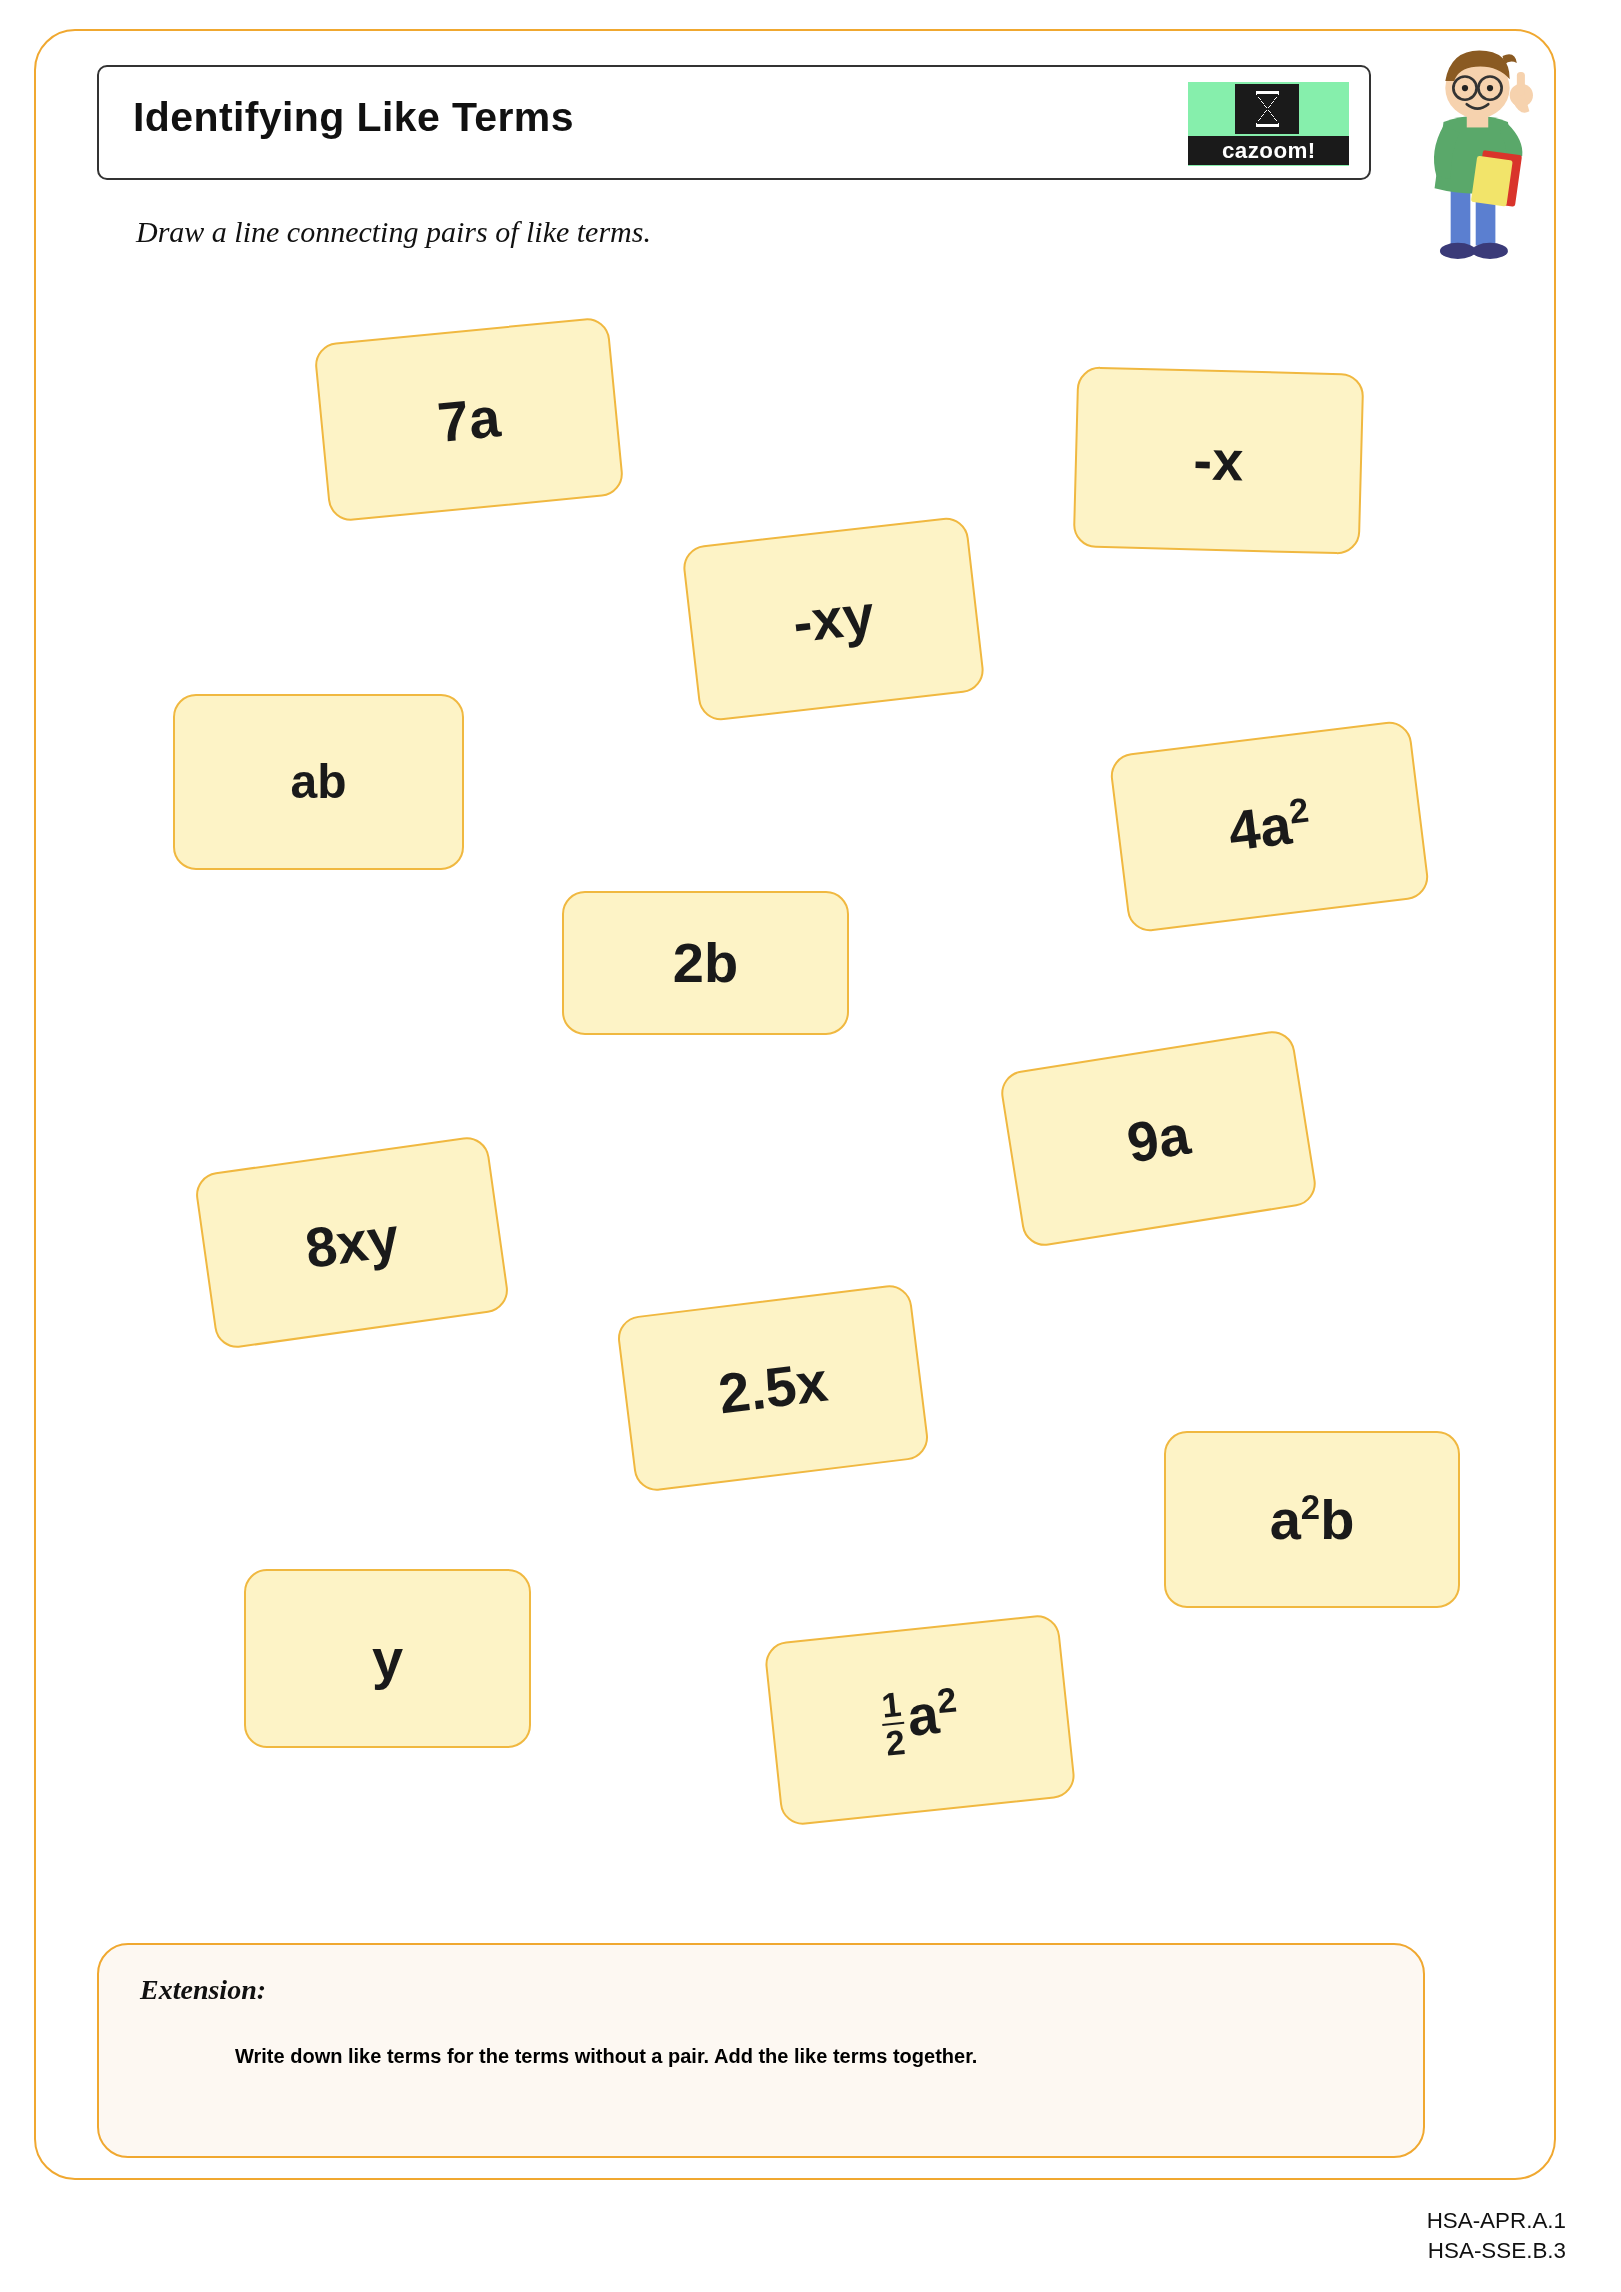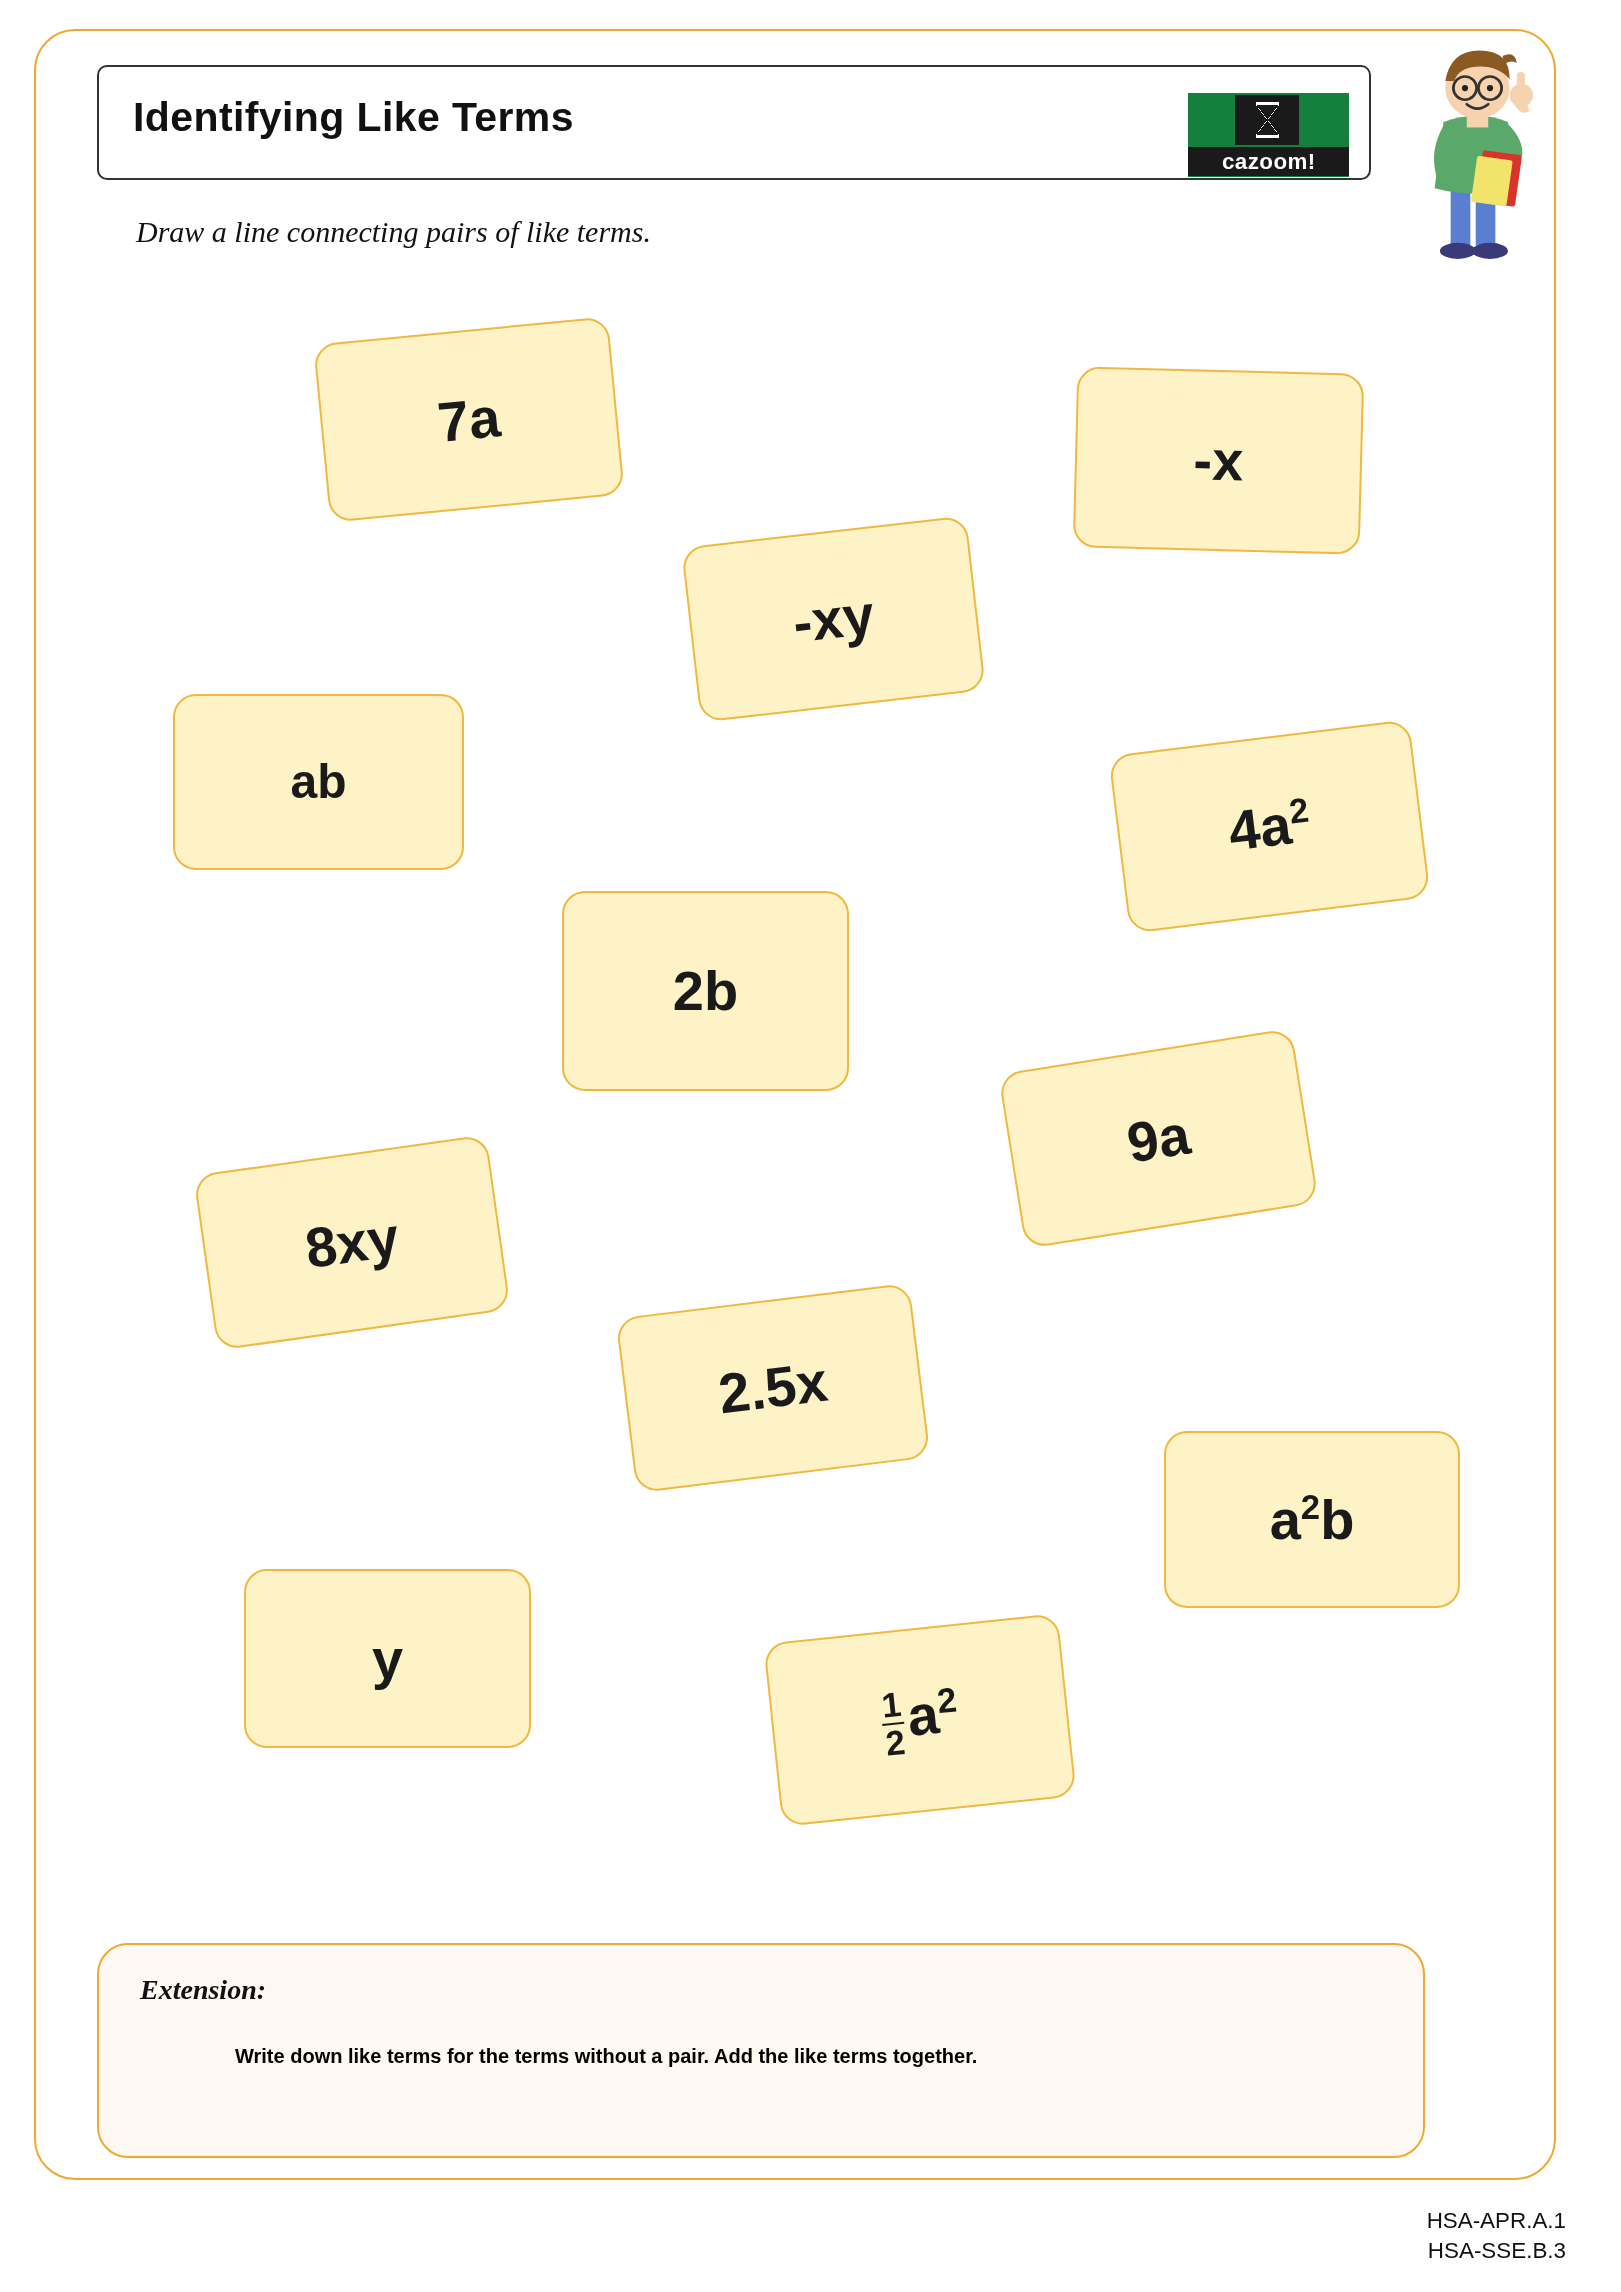--- a/index.html
+++ b/index.html
@@ -47,24 +47,24 @@
     font-size: 41px;
     font-weight: bold;
     color: #111111;
     letter-spacing: 0.4px;
   }
 
   
   #logo-box {
     position: absolute;
     right: 19.7px;
-    top: 26px;
+    top: 15px;
     width: 161px;
     height: 84px;
-    background: #15803d;
+    background: #86efac;
     border: 0;
   }
   #logo-mark {
     position: absolute;
     left: 47px;
     top: 1.8px;
     width: 64px;
     height: 50px;
     background: #1a1a1a;
     display: flex;
@@ -289,21 +289,21 @@
     </div>
     <div class="term-card" style="left: 690px; top: 531px; width: 287px; height: 176px; font-size: 56px; transform: rotate(-6.5deg);">
       <span class="term-text">-xy</span>
     </div>
     <div class="term-card" style="left: 173px; top: 694px; width: 291px; height: 176px; font-size: 48px; transform: rotate(0deg);">
       <span class="term-text">ab</span>
     </div>
     <div class="term-card" style="left: 1118px; top: 737px; width: 303px; height: 179px; font-size: 56px; transform: rotate(-7deg);">
       <span class="term-text">4a<sup>2</sup></span>
     </div>
-    <div class="term-card" style="left: 562px; top: 891px; width: 287px; height: 200px; font-size: 56px; transform: rotate(0deg);">
+    <div class="term-card" style="left: 562px; top: 891px; width: 287px; height: 144px; font-size: 56px; transform: rotate(0deg);">
       <span class="term-text">2b</span>
     </div>
     <div class="term-card" style="left: 1010px; top: 1050px; width: 297px; height: 177px; font-size: 56px; transform: rotate(-9deg);">
       <span class="term-text">9a</span>
     </div>
     <div class="term-card" style="left: 204px; top: 1154px; width: 296px; height: 177px; font-size: 56px; transform: rotate(-8deg);">
       <span class="term-text">8xy</span>
     </div>
     <div class="term-card" style="left: 625px; top: 1300px; width: 296px; height: 176px; font-size: 56px; transform: rotate(-7deg);">
       <span class="term-text">2.5x</span>

